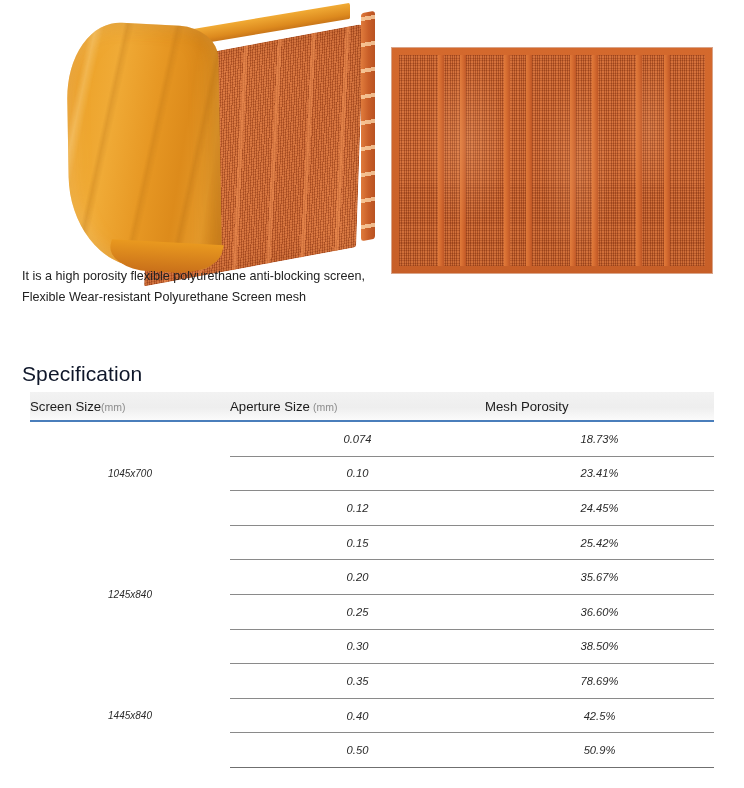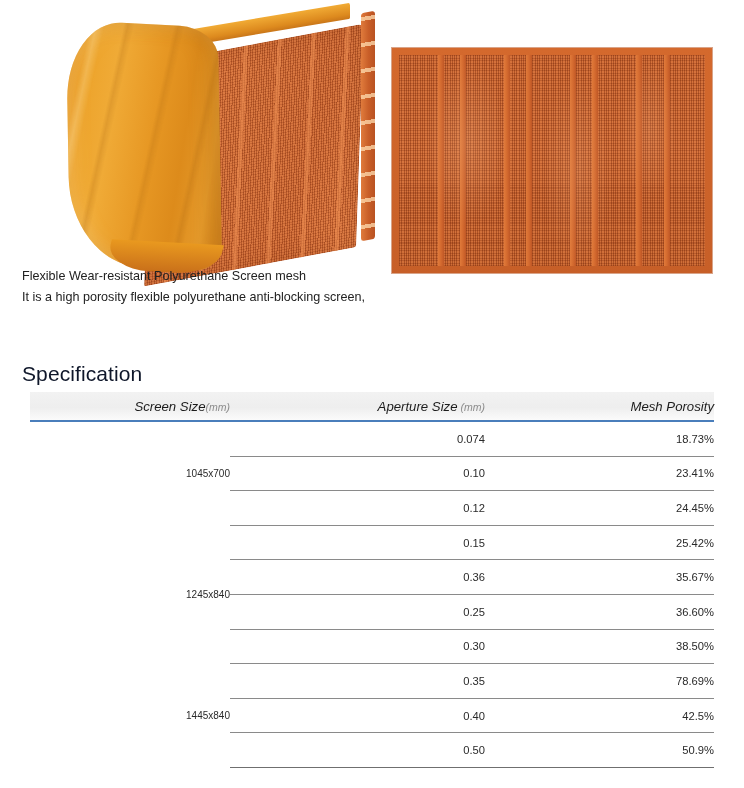--- a/index.html
+++ b/index.html
@@ -205,39 +205,39 @@
   .spec-table col.c3 { width: 229px; }
 
   .spec-table thead th {
     background: linear-gradient(180deg, #f2f2f2 0%, #eeeeee 55%, #fbfbfb 100%);
     border-bottom: 2px solid #4a7ebb;
     font-size: 13.2px;
     font-weight: 400;
     color: #1c1c1c;
     height: 28px;
     padding: 0;
-    text-align: right;
+    text-align: left;
     vertical-align: middle;
     white-space: nowrap;
-    font-style: italic;
   }
   .unit {
     font-size: 10.5px;
     color: #8d8d8d;
   }
   .unit.sp { margin-left: 3px; }
 
   .spec-table tbody td {
     font-size: 11.2px;
     color: #2a2a2a;
-    text-align: right;
+    text-align: center;
     vertical-align: middle;
     height: 33.6px;
     padding: 0;
     border-bottom: 1.4px solid #8a8a8a;
+    font-style: italic;
   }
   .spec-table tbody td.size-cell {
     border-bottom: none;
     font-size: 10px;
   }
   .spec-table tbody tr.last-row td {
     border-bottom: 1.6px solid #6f6f6f;
   }
 </style>
 </head>
@@ -268,22 +268,22 @@
     <div class="pr-rib" style="left:178px"></div>
     <div class="pr-rib" style="left:200px"></div>
     <div class="pr-rib" style="left:244px"></div>
     <div class="pr-rib" style="left:272px"></div>
     <div class="pr-sheen"></div>
   </div>
 
 </div>
 
 <div class="desc">
+  <p>It is a high porosity flexible polyurethane anti-blocking screen,</p>
   <p>Flexible Wear-resistant Polyurethane Screen mesh</p>
-  <p>It is a high porosity flexible polyurethane anti-blocking screen,</p>
 </div>
 
 <div class="spec-title">Specification</div>
 
 <table class="spec-table">
   <colgroup>
     <col class="c1">
       <col class="c2">
       <col class="c3">
   </colgroup>
@@ -309,21 +309,21 @@
       <td>0.12</td>
       <td>24.45%</td>
     </tr>
 
     <tr>
       <td class="size-cell" rowspan="4">1245x840</td>
       <td>0.15</td>
       <td>25.42%</td>
     </tr>
     <tr>
-      <td>0.36</td>
+      <td>0.20</td>
       <td>35.67%</td>
     </tr>
     <tr>
       <td>0.25</td>
       <td>36.60%</td>
     </tr>
     <tr>
       <td>0.30</td>
       <td>38.50%</td>
     </tr>

